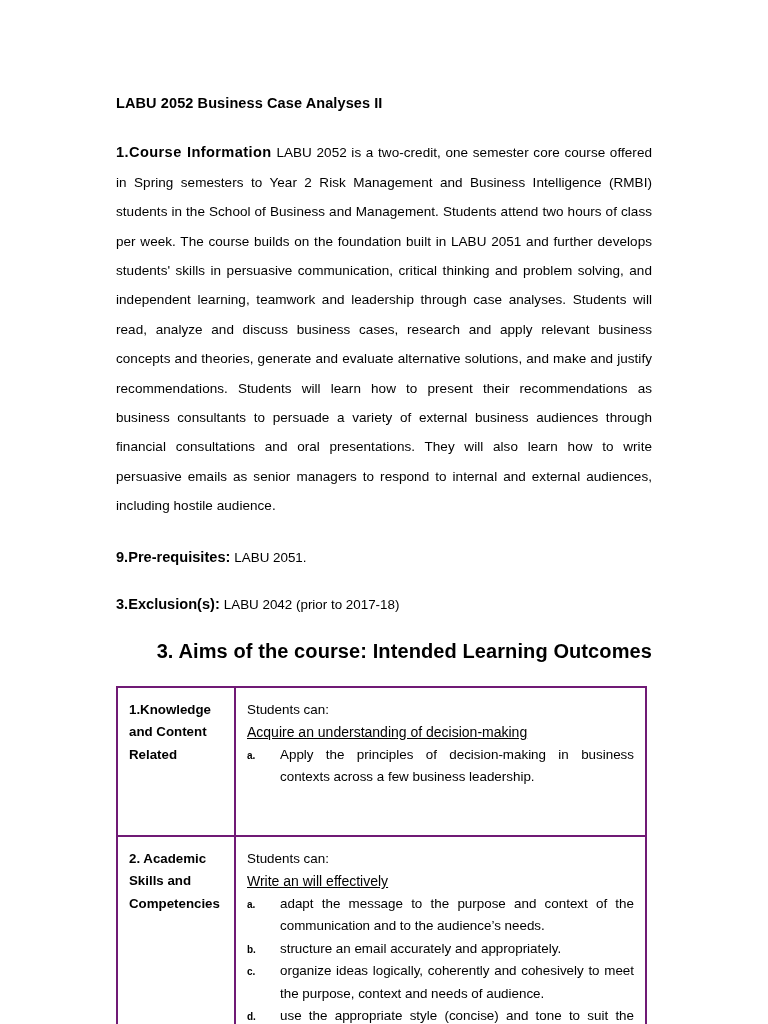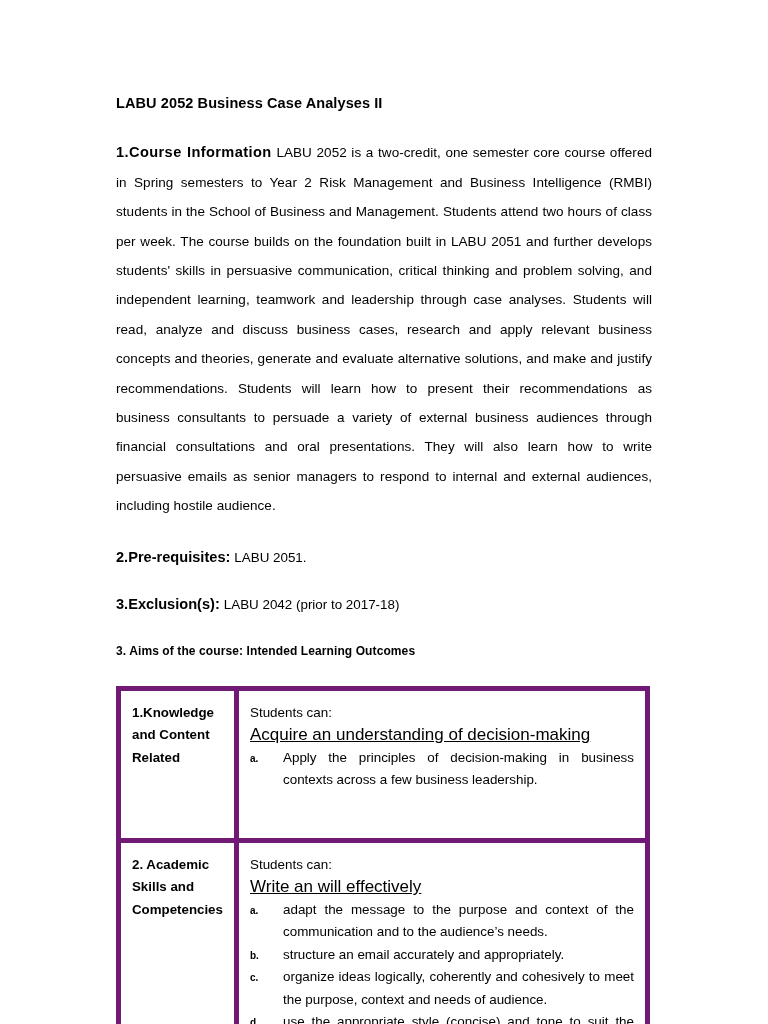--- a/index.html
+++ b/index.html
@@ -69,36 +69,37 @@
   .line-label {
     font-weight: bold;
     font-size: 14.6px;
   }
   .line-value {
     font-size: 13.4px;
   }
 
   
   .section-head {
-    font-size: 12px;
+    font-size: 20px;
     font-weight: bold;
     line-height: 20px;
     margin: 0 0 25px 0;
     letter-spacing: 0.1px;
+    text-align: right;
   }
 
   
   .outcomes-table {
     border-collapse: collapse;
     width: 530px;
     table-layout: fixed;
     margin: 0;
   }
   .outcomes-table td {
-    border: 5px solid #701a75;
+    border: 2px solid #701a75;
     vertical-align: top;
     padding: 0;
   }
   .col-category {
     width: 118px;
   }
   .col-detail {
     width: 411px;
     margin-left: 8px;
   }
@@ -113,21 +114,21 @@
     font-size: 13.3px;
     font-weight: bold;
     line-height: 22.5px;
   }
 
   .det-intro {
     font-size: 13.4px;
     line-height: 22.5px;
   }
   .det-subhead {
-    font-size: 17px;
+    font-size: 14px;
     line-height: 22.5px;
     text-decoration: underline;
     display: block;
     width: fit-content;
   }
 
   .sublist {
     list-style: none;
     margin: 0;
     padding: 0;
@@ -165,21 +166,21 @@
 <div class="page">
   <div class="content">
 
     <h1 class="doc-title">LABU 2052 Business Case Analyses II</h1>
 
     <p class="para">
       <span class="para-lead">1.Course Information</span><span> </span><span class="para-body-small">LABU 2052 is a two-credit, one semester core course offered in Spring semesters to Year 2 Risk Management and Business Intelligence (RMBI) students in the School of Business and Management.  Students attend two hours of class per week.  The course builds on the foundation built in LABU 2051 and further develops students' skills in persuasive communication, critical thinking and problem solving, and independent learning, teamwork and leadership through case analyses.  Students will read, analyze and discuss business cases, research and apply relevant business concepts and theories, generate and evaluate alternative solutions, and make and justify recommendations.   Students will learn how to present their recommendations as business consultants to persuade a variety of external business audiences through financial consultations and oral presentations. They will also learn how to write persuasive emails as senior managers to respond to internal and external audiences, including hostile audience.</span>
     </p>
 
     <p class="line">
-      <span class="line-label">2.Pre-requisites:</span>
+      <span class="line-label">9.Pre-requisites:</span>
       <span class="line-value">LABU 2051.</span>
     </p>
 
     <p class="line">
       <span class="line-label">3.Exclusion(s):</span>
       <span class="line-value">LABU 2042 (prior to 2017-18)</span>
     </p>
 
     <h2 class="section-head">3. Aims of the course: Intended Learning Outcomes</h2>
 

